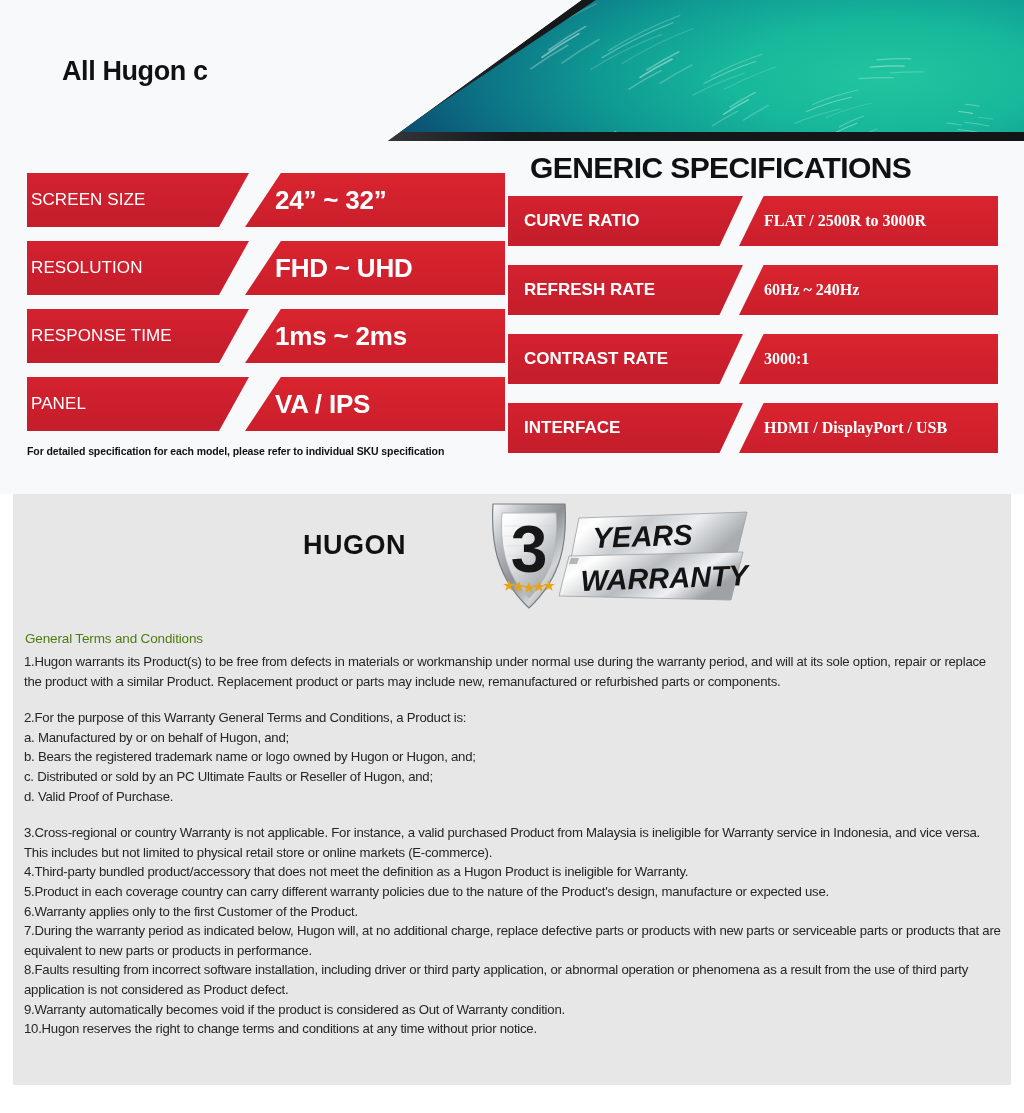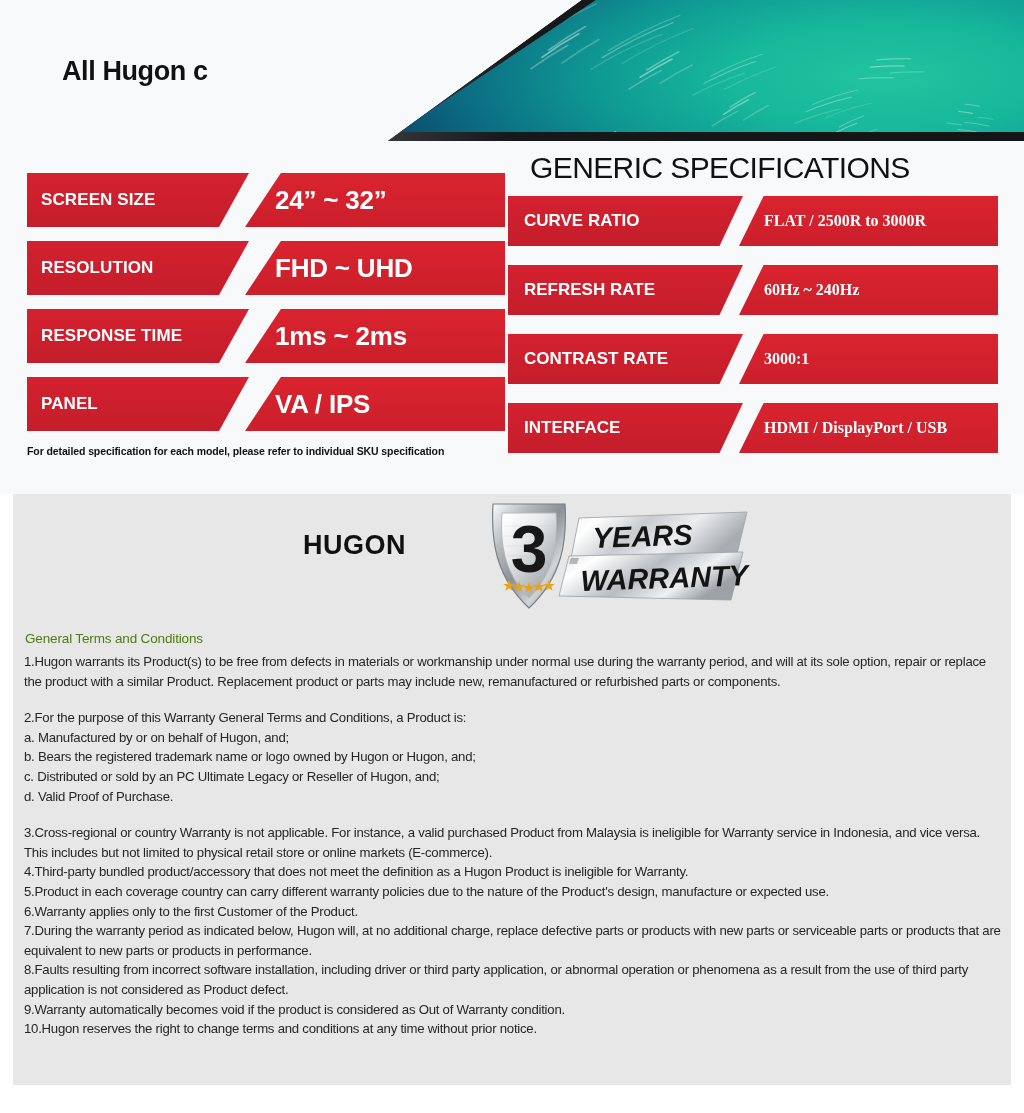--- a/index.html
+++ b/index.html
@@ -80,21 +80,21 @@
     width: 1024px;
     height: 344px;
     background: #f8f9fb;
   }
 
   .spec-col-left  { position: absolute; left: 27px;  top: 23px;  width: 478px; }
   .spec-col-right { position: absolute; left: 508px; top: 0px;   width: 490px; }
 
   .generic-title {
     font-size: 30px;
-    font-weight: normal;
+    font-weight: bold;
     color: #111111;
     letter-spacing: -0.6px;
     margin: 0 0 10px 22px;
     line-height: 36px;
     white-space: nowrap;
   }
 
   .spec-row {
     position: relative;
     height: 54px;
@@ -109,26 +109,26 @@
     display: flex;
     align-items: center;
     color: #ffffff;
     box-sizing: border-box;
   }
 
   
   .left-table .spec-label {
     left: 0;
     width: 222px;
-    padding-left: 14px;
+    padding-left: 4px;
     background: linear-gradient(180deg, #d4212f 0%, #c41d2b 100%);
     -webkit-clip-path: polygon(0 0, 100% 0, 86.5% 100%, 0 100%);
     clip-path: polygon(0 0, 100% 0, 86.5% 100%, 0 100%);
     font-size: 17px;
-    font-weight: bold;
+    font-weight: normal;
     letter-spacing: 0.1px;
   }
   .left-table .spec-value {
     left: 218px;
     width: 260px;
     padding-left: 30px;
     background: linear-gradient(180deg, #d9242f 0%, #cb1f2b 100%);
     -webkit-clip-path: polygon(13.8% 0, 100% 0, 100% 100%, 0 100%);
     clip-path: polygon(13.8% 0, 100% 0, 100% 100%, 0 100%);
     font-size: 26px;
@@ -414,21 +414,21 @@
       </div>
     </div>
 
     <div class="terms-title">General Terms and Conditions</div>
 
     <div class="terms-body">
       <p>1.Hugon warrants its Product(s) to be free from defects in materials or workmanship under normal use during the warranty period, and will at its sole option, repair or replace the product with a similar Product. Replacement product or parts may include new, remanufactured or refurbished parts or components.</p>
       <p class="gap">2.For the purpose of this Warranty General Terms and Conditions, a Product is:</p>
       <p class="tight">a. Manufactured by or on behalf of Hugon, and;</p>
       <p class="tight">b. Bears the registered trademark name or logo owned by Hugon or Hugon, and;</p>
-      <p class="tight">c. Distributed or sold by an PC Ultimate Legacy or Reseller of Hugon, and;</p>
+      <p class="tight">c. Distributed or sold by an PC Ultimate Faults or Reseller of Hugon, and;</p>
       <p class="tight">d. Valid Proof of Purchase.</p>
       <p class="gap">3.Cross-regional or country Warranty is not applicable. For instance, a valid purchased Product from Malaysia is ineligible for Warranty service in Indonesia, and vice versa. This includes but not limited to physical retail store or online markets (E-commerce).</p>
       <p class="tight">4.Third-party bundled product/accessory that does not meet the definition as a Hugon Product is ineligible for Warranty.</p>
       <p class="tight">5.Product in each coverage country can carry different warranty policies due to the nature of the Product's design, manufacture or expected use.</p>
       <p class="tight">6.Warranty applies only to the first Customer of the Product.</p>
       <p class="tight">7.During the warranty period as indicated below, Hugon will, at no additional charge, replace defective parts or products with new parts or serviceable parts or products that are equivalent to new parts or products in performance.</p>
       <p class="tight">8.Faults resulting from incorrect software installation, including driver or third party application, or abnormal operation or phenomena as a result from the use of third party application is not considered as Product defect.</p>
       <p class="tight">9.Warranty automatically becomes void if the product is considered as Out of Warranty condition.</p>
       <p class="tight">10.Hugon reserves the right to change terms and conditions at any time without prior notice.</p>
     </div>

